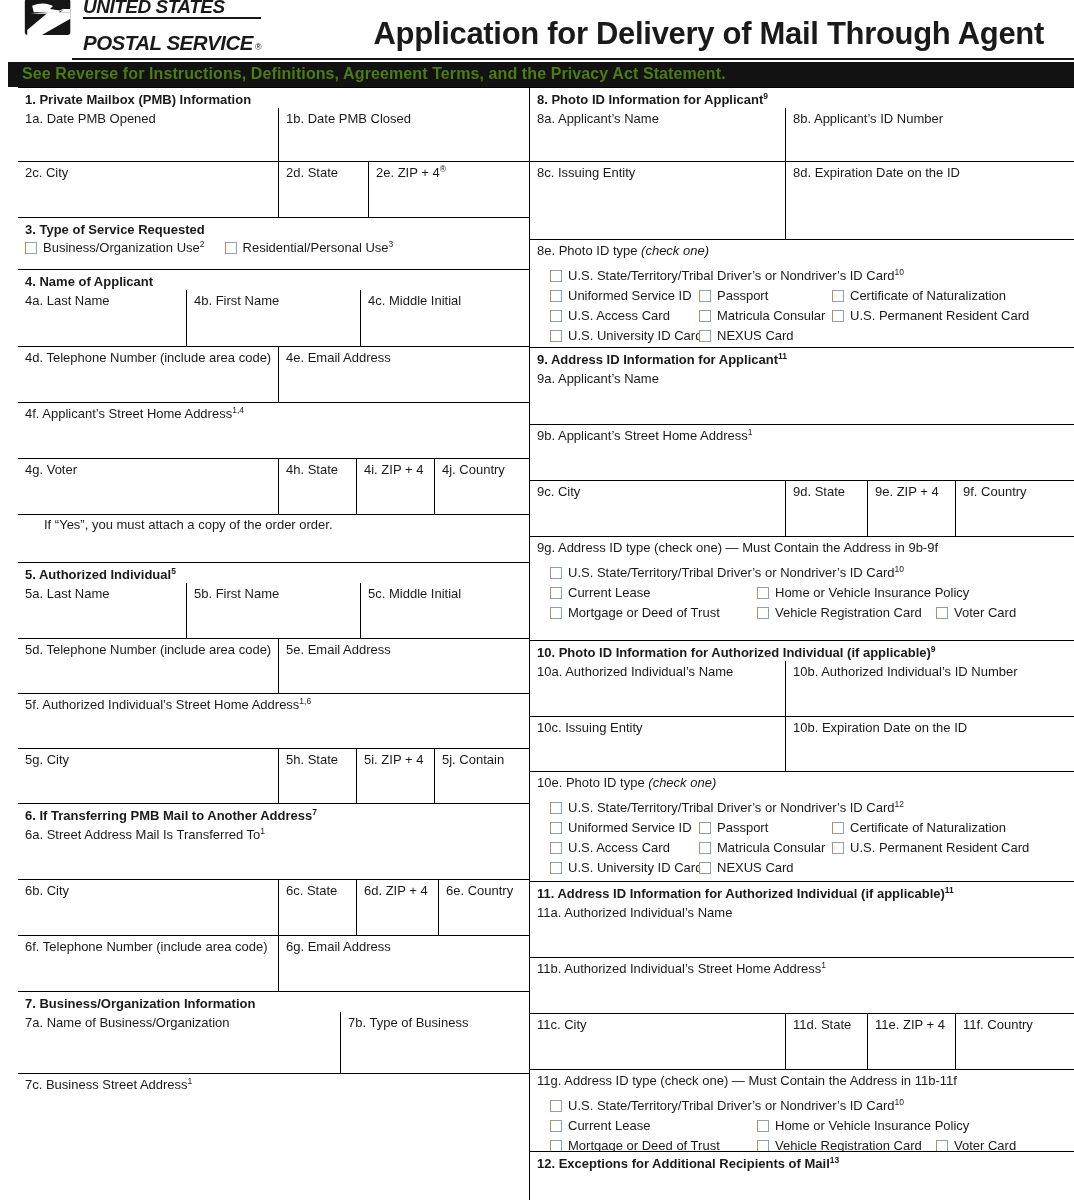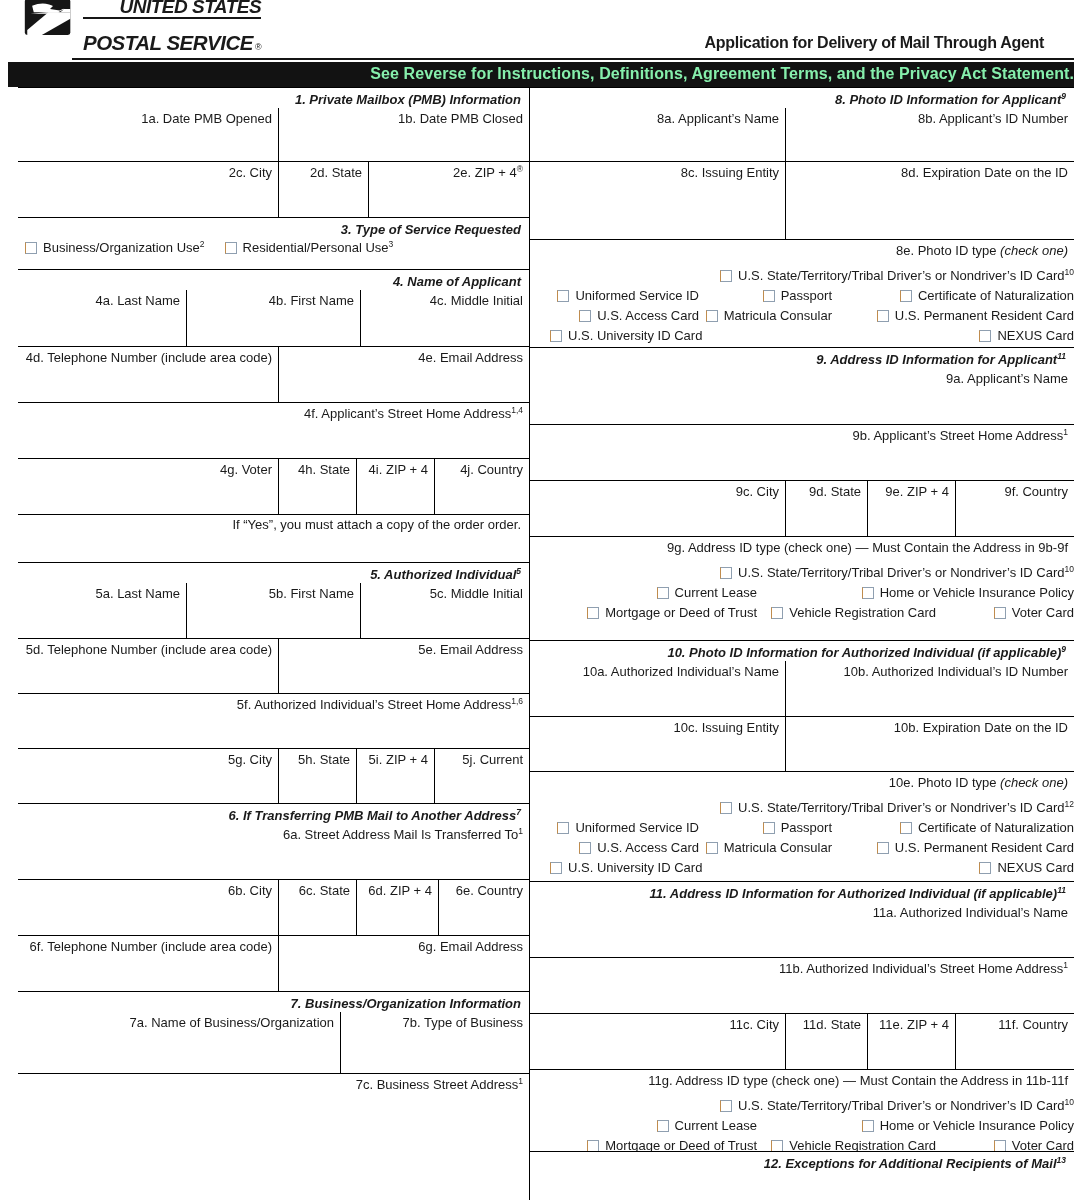--- a/index.html
+++ b/index.html
@@ -2,45 +2,45 @@
 <html><head>
 <meta charset="utf-8">
 <style>
   * { margin:0; padding:0; box-sizing:border-box; }
   html,body { background:#fff; }
   body {
     width:1074px; height:1200px; overflow:hidden;
     font-family:"Liberation Sans","DejaVu Sans",sans-serif;
     color:#1a1a1a;
   }
-  .page { width:1074px; height:1200px; position:relative; background:#fff;text-align:right; }
+  .page { width:1074px; height:1200px; position:relative; background:#fff; }
 
   
   .hdr-area { display:flex; justify-content:space-between; align-items:flex-end;
               padding:12px 30px 4px 24px; height:58px; }
   .brand { display:flex; align-items:flex-start; gap:7px; }
   .eagle { width:52px; height:40px; flex:0 0 auto; }
   .wordmark { font-style:italic; font-weight:bold; letter-spacing:-0.5px; line-height:1.02; }
   .wm1 { font-size:19px; border-bottom:2.5px solid #161616; padding-bottom:1px; display:block; }
   .wm2 { font-size:20.5px; display:block; padding-top:14px; white-space:nowrap; }
   .wm-reg { font-size:9px; font-style:normal; font-weight:normal; vertical-align:baseline; margin-left:2px; }
-  .doc-title { font-size:16px; font-weight:bold; letter-spacing:-0.3px; white-space:nowrap; padding-bottom:2px; }
+  .doc-title { font-size:31px; font-weight:bold; letter-spacing:-0.3px; white-space:nowrap; padding-bottom:2px; }
   .top-rule { height:2px; background:#141414; margin-left:72px; }
-  .banner { margin:2px 0 0 8px; background:#121212; color:#86efac; font-weight:bold;
+  .banner { margin:2px 0 0 8px; background:#121212; color:#4d7c0f; font-weight:bold;
             font-size:16px; padding:3px 0 4px 14px; letter-spacing:0.1px; }
 
   
   .grid { display:flex; margin-left:18px; border-top:1px solid #000; align-items:stretch; }
   .col { display:flex; flex-direction:column; }
   .col-left  { width:512px; border-right:1px solid #000; }
   .col-right { flex:1; }
 
   .blk { border-bottom:1px solid #000; display:flex; flex-direction:column; overflow:hidden; }
   .blk:last-child { border-bottom:none; }
-  .hdrline { font-weight:bold; font-size:13px; padding:4px 8px 0 7px; line-height:1.25;font-style:italic; }
+  .hdrline { font-weight:bold; font-size:13px; padding:4px 8px 0 7px; line-height:1.25; }
   .row { display:flex; flex:1; align-items:stretch; }
   .cell { padding:3px 6px 0 7px; font-size:13px; line-height:1.25; }
   .cell + .cell { border-left:1px solid #000; }
   .grow { flex:1; }
 
   sup { font-size:8.5px; vertical-align:super; line-height:0; }
   .it { font-style:italic;margin-top:44px; }
   .b  { font-weight:bold; }
 
   
@@ -174,21 +174,21 @@
         <div class="row">
           <div class="cell grow"><span>5f. Authorized Individual’s Street Home Address</span><sup>1,6</sup></div>
         </div>
       </div>
 
       <div class="blk h55">
         <div class="row">
           <div class="cell" style="width:260px"><span>5g. City</span></div>
           <div class="cell" style="width:78px"><span>5h. State</span></div>
           <div class="cell" style="width:78px"><span>5i. ZIP + 4</span></div>
-          <div class="cell grow"><span>5j. Current</span></div>
+          <div class="cell grow"><span>5j. Contain</span></div>
         </div>
       </div>
 
       <div class="blk h76">
         <div class="hdrline"><span>6. If Transferring PMB Mail to Another Address</span><sup>7</sup></div>
         <div class="row">
           <div class="cell grow"><span>6a. Street Address Mail Is Transferred To</span><sup>1</sup></div>
         </div>
       </div>
 

